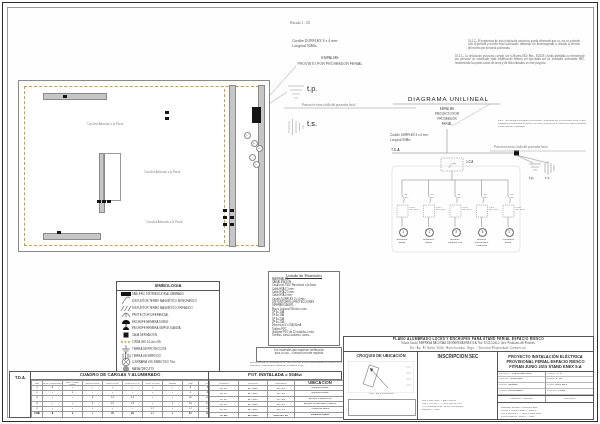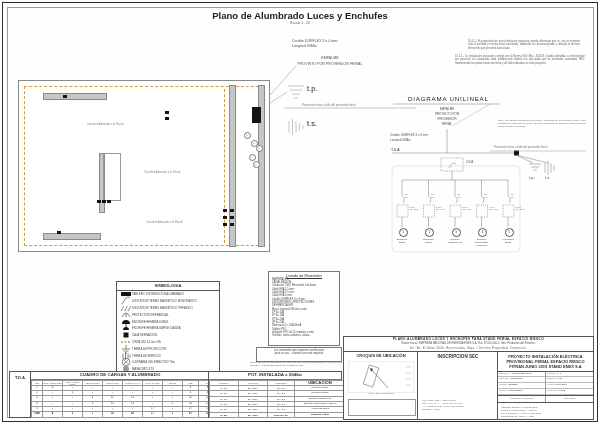--- a/index.html
+++ b/index.html
@@ -56,21 +56,20 @@
   .kv .k{color:#777;margin-right:1px;}
   .microblock{font-size:2.3px;line-height:1.3;color:#666;white-space:pre-line;}
 </style>
 </head>
 <body>
 
 <div id="sheet">
   <div class="frame-outer"></div>
   <div class="frame-inner"></div>
 
-  <div class="abs sheet-title">Plano de Alumbrado Luces y Enchufes</div>
   <div class="abs sheet-sub">Escala 1 : 20</div>
 
   <div class="abs note" style="left:468px;top:40px;width:112px;">10.0.2.- El propietario de esta instalación provisoria queda informado que su uso se extiende sólo al período y recinto ferial autorizado, debiendo ser desenergizada y retirada al término del evento por personal autorizado.</div>
   <div class="abs note" style="left:455px;top:55px;width:130px;">10.1.1.- La instalación provisoria cumple con la Norma NCh Elec. 4/2003. Queda prohibida su intervención por personal no autorizado; toda modificación deberá ser ejecutada por un instalador autorizado SEC, manteniendo las protecciones de tierra y de falla indicadas en este proyecto.</div>
 
   <svg class="abs" style="left:0;top:0;" width="600" height="424" viewBox="0 0 600 424">
     <g stroke="#c4c4c4" stroke-width="0.6" fill="none">
       <path d="M66,98 C120,132 205,125 251,112"></path>
       <path d="M168,116 C200,128 232,120 251,113"></path>
       <path d="M100,201 C160,212 236,175 252,117"></path>

